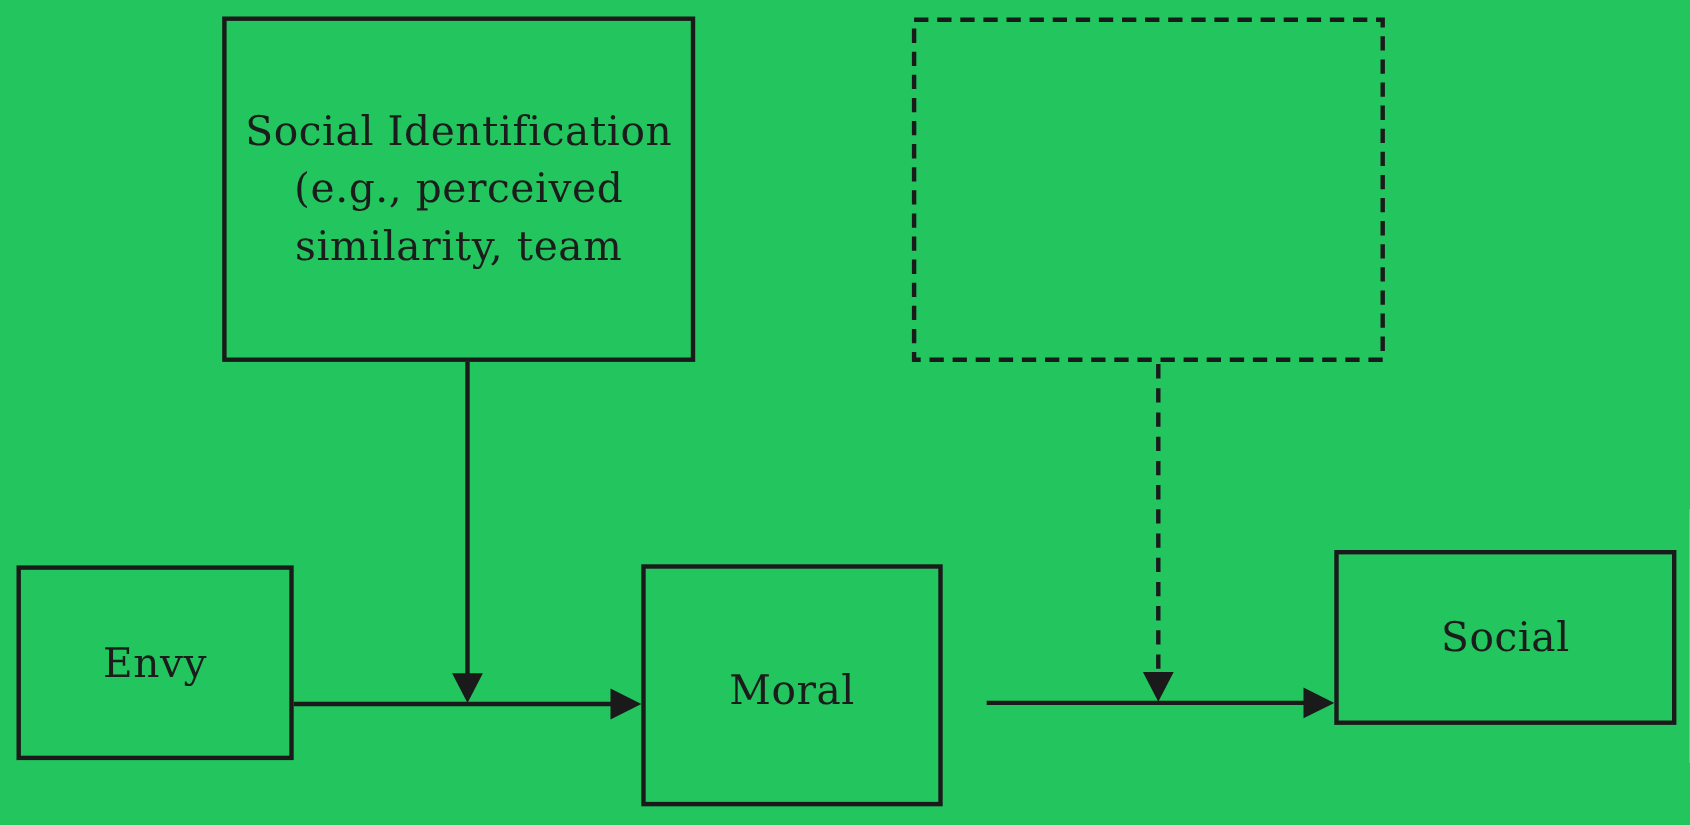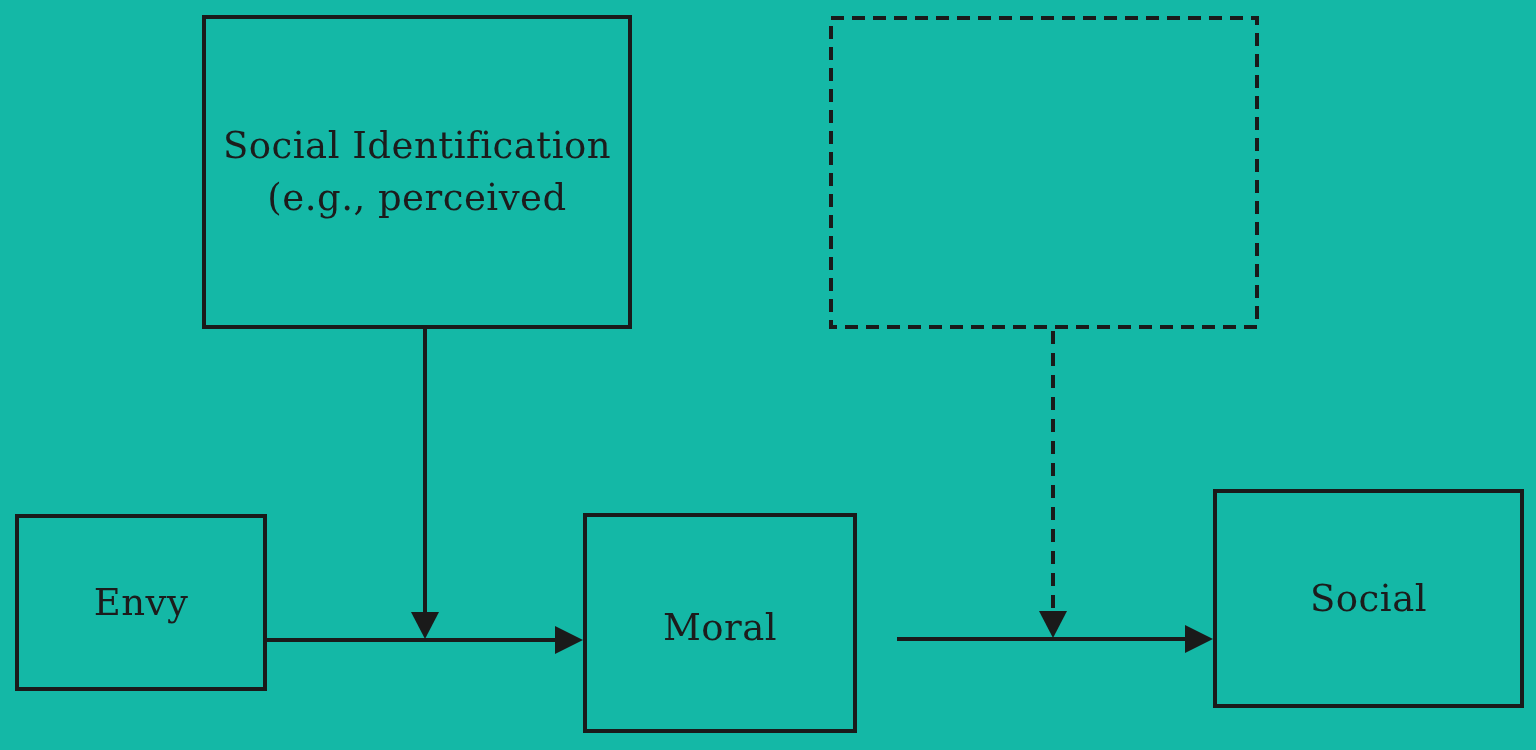--- a/index.html
+++ b/index.html
@@ -9,21 +9,21 @@
   body {
     width: 1536px;
     height: 750px;
     background: #ffffff;
     font-family: "DejaVu Serif", "Liberation Serif", serif;
   }
   .figure {
     position: relative;
     width: 1536px;
     height: 750px;
-    background: #14b8a6;
+    background: #22c55e;
     overflow: hidden;
   }
   svg.edges {
     position: absolute;
     left: 0;
     top: 0;
     width: 1536px;
     height: 750px;
   }
   .node {
@@ -42,21 +42,21 @@
     border: 4px solid #1a1a1a;
   }
   .label .line {
     display: block;
     white-space: nowrap;
   }
   #node-si   { left: 202px;  top: 15px;  width: 430px; height: 314px; }
   #node-tun  { left: 829px;  top: 16px;  width: 430px; height: 313px; }
   #node-envy { left: 15px;   top: 500px; width: 252px; height: 177px; margin-top: 14px; }
   #node-md   { left: 583px;  top: 513px; width: 274px; height: 220px; }
-  #node-su   { left: 1213px; top: 489px; width: 311px; height: 219px; }
+  #node-su   { left: 1213px; top: 500px; width: 311px; height: 159px; }
   #node-tun .label { padding-top: 16px; }
   #node-md  .label { padding-top: 10px; }
 </style>
 </head>
 <body>
 
 <div class="figure">
 
   <svg class="edges" viewBox="0 0 1536 750" xmlns="http://www.w3.org/2000/svg">
     <g stroke="#1a1a1a" fill="#1a1a1a">
@@ -74,20 +74,21 @@
 
       <line x1="1053" y1="331" x2="1053" y2="608" stroke-width="4" stroke-dasharray="13 9"></line>
       <polygon points="1053,638 1039,611 1067,611" stroke="none"></polygon>
     </g>
   </svg>
 
   <div class="node solid" id="node-si">
     <div class="label">
       <span class="line">Social Identification</span>
       <span class="line">(e.g., perceived</span>
+      <span class="line">similarity, team</span>
     </div>
   </div>
 
 
   <div class="node solid" id="node-envy">
     <div class="label">
       <span class="line">Envy</span>
     </div>
   </div>
 

